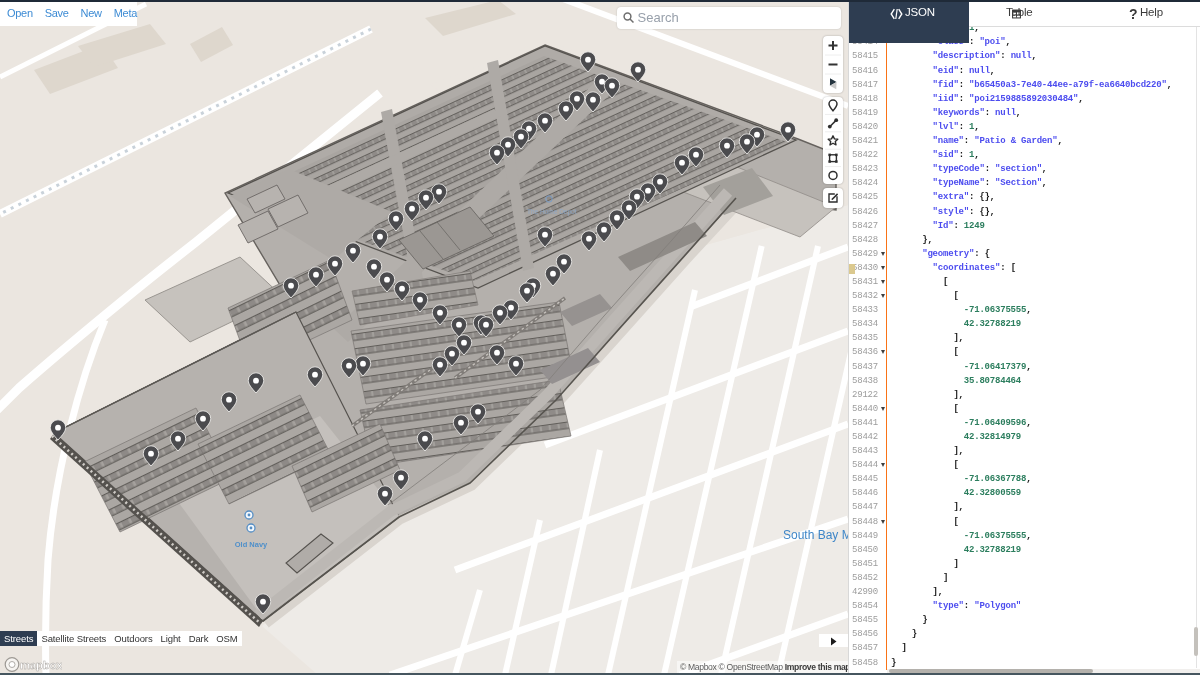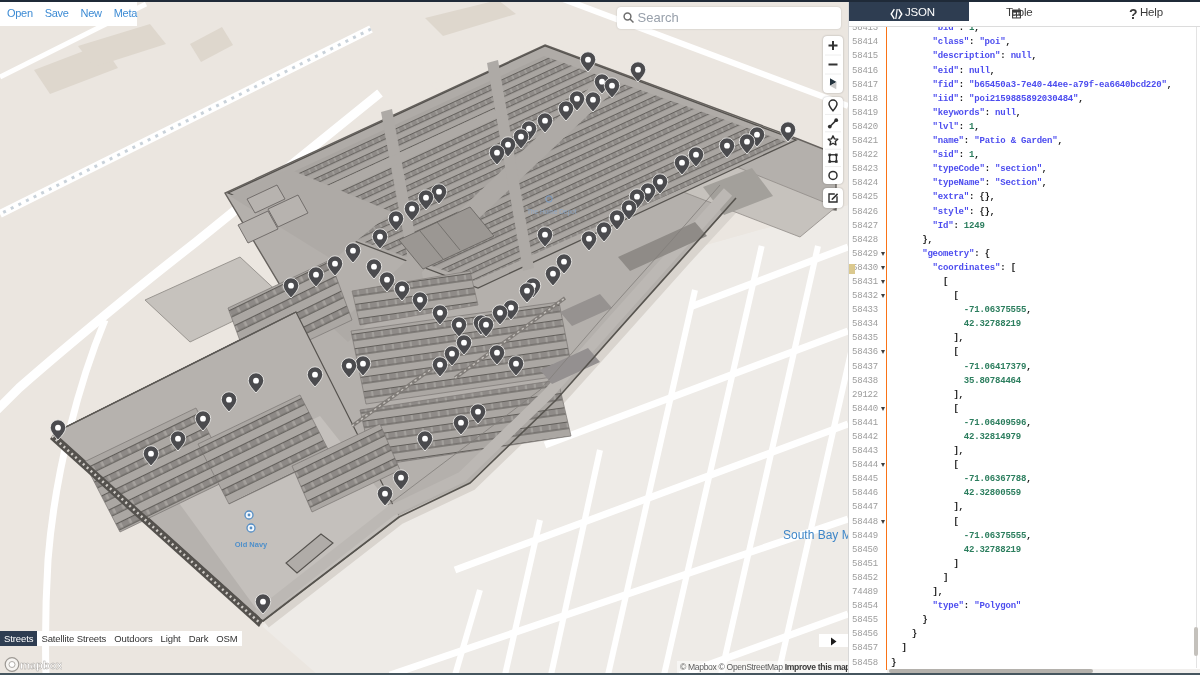--- a/index.html
+++ b/index.html
@@ -23,21 +23,21 @@
 #logo { position:absolute; left:4px; top:656px; z-index:10; }
 #attrib { position:absolute; left:677px; top:661px; width:171px; height:12px; z-index:9;
   background:rgba(255,255,255,0.55); font-size:8.6px; letter-spacing:-0.35px; color:#5c5c5c; line-height:12px;
   white-space:nowrap; padding-left:3px; }
 #attrib b { color:#3c3c3c; }
 #toggle { position:absolute; left:819px; top:633.5px; width:29px; height:13px; background:#fff; z-index:8; }
 #panel { position:absolute; left:848px; top:0; width:352px; height:675px; background:#fff; z-index:20;
   border-left:1px solid #d8d8d8; }
 #tabs { position:absolute; left:0; top:0; width:352px; height:27px; background:#fff; z-index:30;
   border-bottom:1px solid #dcdcdc; }
-.tab { position:absolute; top:0; height:21px; font-size:11.5px; color:#3a3a3a; letter-spacing:-0.2px;padding-left:8px; }
+.tab { position:absolute; top:0; height:43px; font-size:11.5px; color:#3a3a3a; letter-spacing:-0.2px;padding-left:8px; }
 #tabjson { left:0; width:120px; background:#2e3d51; color:#fff; }
 .tab .lbl { position:absolute; top:6px; }
 #code { position:absolute; left:0; top:21.3px; width:352px; z-index:21;
   font-family:"Liberation Mono", monospace; font-size:9px; letter-spacing:-0.2px; }
 .cl { height:14.1px; line-height:14.1px; padding-left:42px; white-space:pre; color:#1a1a1a; font-weight:bold; }
 .cl i { font-style:normal; }
 i.s { color:#4c4cef; }
 i.n { color:#2c7e5e; }
 i.p { color:#1a1a1a; }
 #gutter { position:absolute; left:0; top:21.3px; width:38px; z-index:22; background:#fff;
@@ -383,21 +383,21 @@
 <div class="gl">58443</div>
 <div class="gl">58444<b></b></div>
 <div class="gl">58445</div>
 <div class="gl">58446</div>
 <div class="gl">58447</div>
 <div class="gl">58448<b></b></div>
 <div class="gl">58449</div>
 <div class="gl">58450</div>
 <div class="gl">58451</div>
 <div class="gl">58452</div>
-<div class="gl">74489</div>
+<div class="gl">42990</div>
 <div class="gl">58454</div>
 <div class="gl">58455</div>
 <div class="gl">58456</div>
 <div class="gl">58457</div>
 <div class="gl">58458</div>
   </div>
   <div id="bookmark"></div>
   <div id="vtrack"></div>
       <div id="vthumb"></div>
   <div id="htrack"></div>

